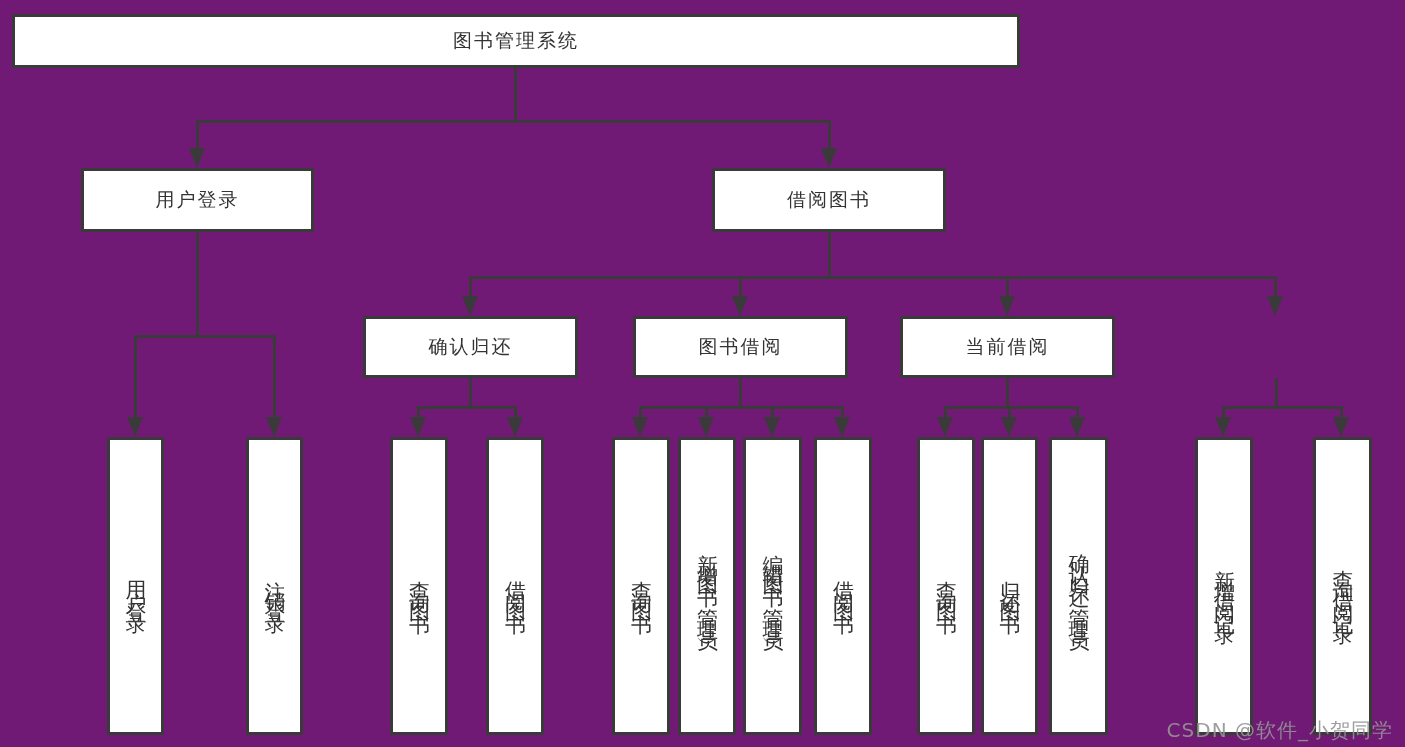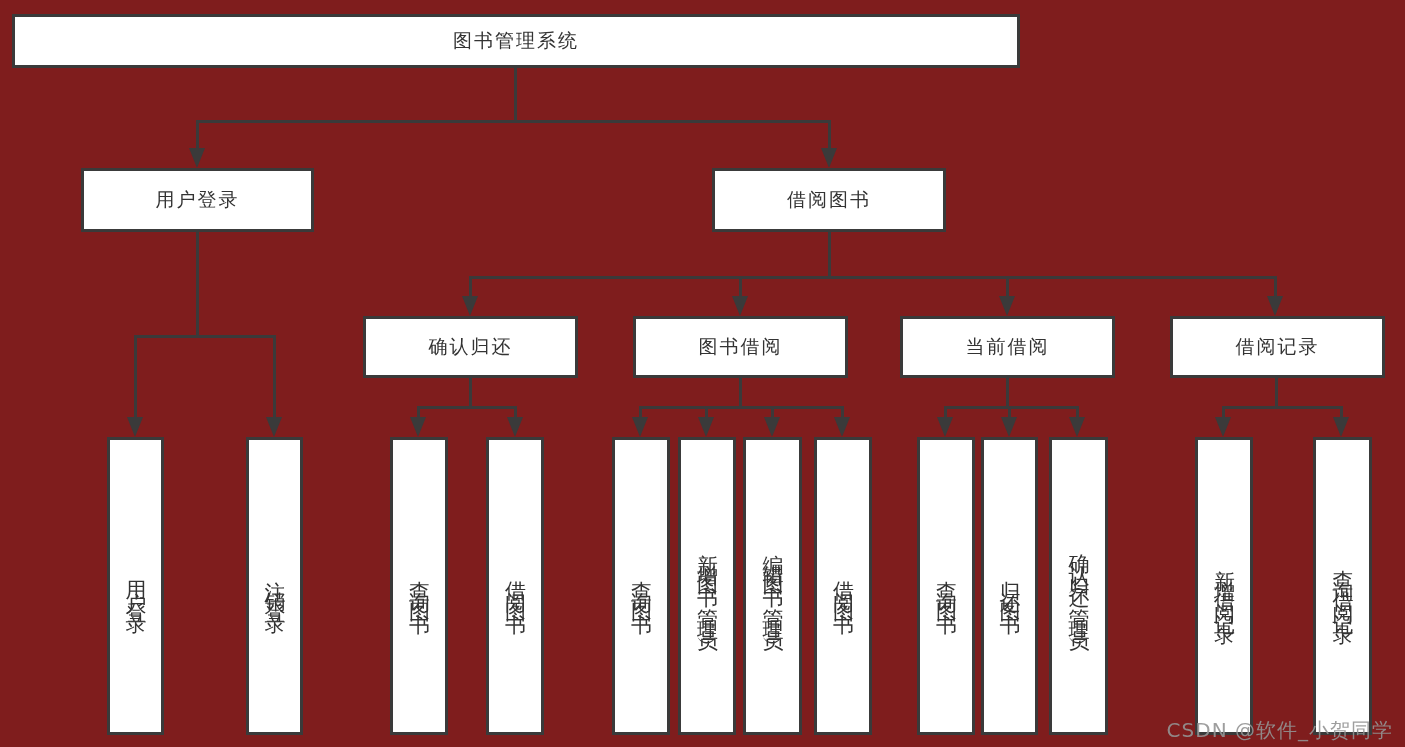--- a/index.html
+++ b/index.html
@@ -5,21 +5,21 @@
   html, body {
     margin: 0;
     padding: 0;
     background: #ffffff;
     font-family: "DejaVu Sans", "Liberation Sans", sans-serif;
   }
   #canvas {
     position: relative;
     width: 1405px;
     height: 747px;
-    background: #7f1d1d;
+    background: #701a75;
     overflow: hidden;
     color: #333333;
   }
   .node {
     position: absolute;
     box-sizing: border-box;
     border: 3px solid #3a3a3a;
     background: #ffffff;
     display: flex;
     align-items: center;
@@ -104,23 +104,20 @@
 
   <div class="node h" style="left:363px; top:316px; width:215px; height:62px;">
     <span>确认归还</span>
   </div>
   <div class="node h" style="left:900px; top:316px; width:215px; height:62px;">
     <span>当前借阅</span>
   </div>
   <div class="node h" style="left:633px; top:316px; width:215px; height:62px;">
     <span>图书借阅</span>
   </div>
-  <div class="node h" style="left:1170px; top:316px; width:215px; height:62px;">
-    <span>借阅记录</span>
-  </div>
 
   <div class="vline" style="left:469px; top:378px; height:31px;"></div>
   <div class="hline" style="left:417px; top:406px; width:100px;"></div>
   <div class="vline" style="left:417px; top:406px; height:15px;"></div>
   <div class="arrow" style="left:410px; top:417px;"></div>
   <div class="vline" style="left:514px; top:406px; height:15px;"></div>
   <div class="arrow" style="left:507px; top:417px;"></div>
 
   <div class="vline" style="left:739px; top:378px; height:31px;"></div>
   <div class="hline" style="left:639px; top:406px; width:204px;"></div>

